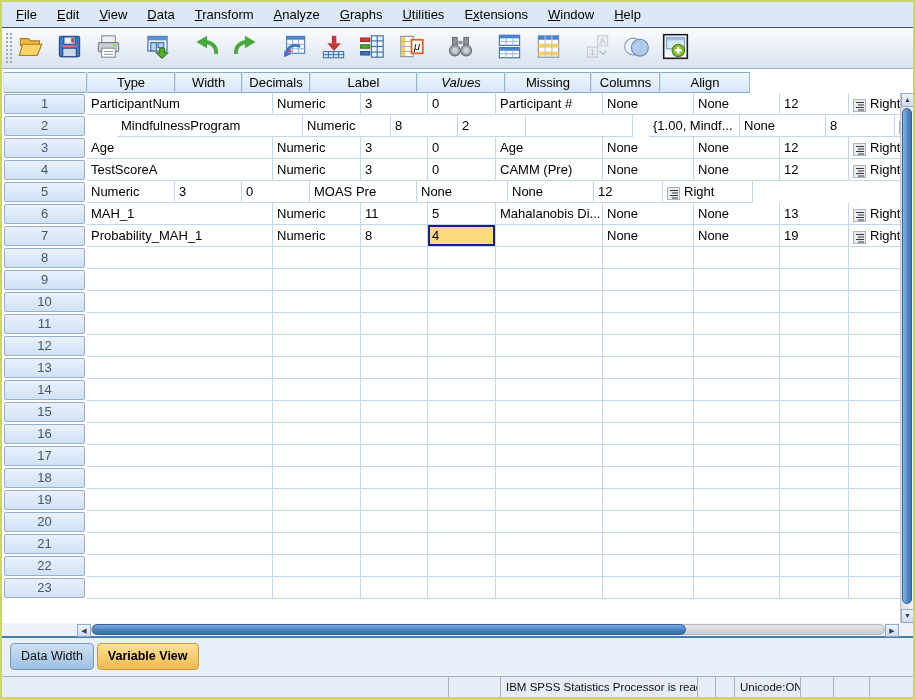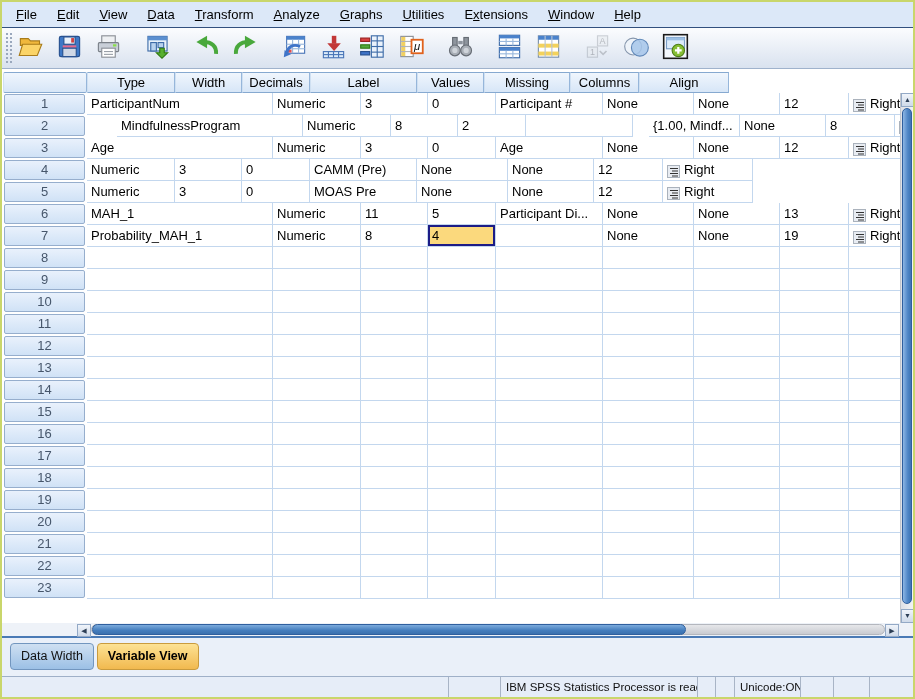--- a/index.html
+++ b/index.html
@@ -268,21 +268,21 @@
   </div>
 
   <div class="gridwrap">
     <div class="grid" id="grid">
         <div class="grid-row hdr">
           <div class="colhdr corner" style="width: 84px;"></div>
           <div class="colhdr" style="width: 88px;">Type</div>
           <div class="colhdr" style="width: 67px;">Width</div>
           <div class="colhdr" style="width: 68px;">Decimals</div>
           <div class="colhdr" style="width: 107px;">Label</div>
-          <div class="colhdr" style="width: 67px;">Values</div>
+          <div class="colhdr" style="width: 88px; font-style: italic;">Values</div>
           <div class="colhdr" style="width: 86px;">Missing</div>
           <div class="colhdr" style="width: 69px;">Columns</div>
           <div class="colhdr" style="width: 90px;">Align</div>
         </div>
         <div class="grid-row">
           <div class="rowhdr">
             <div class="rowhdr-inner">1</div>
           </div>
           <div class="cell" style="width: 186px;">ParticipantNum</div>
           <div class="cell" style="width: 88px;">Numeric</div>
@@ -346,20 +346,21 @@
                 <line x1="3" y1="8.5" x2="11" y2="8.5" stroke="#333"></line>
                 <line x1="5" y1="11" x2="11" y2="11" stroke="#333"></line>
               </svg></span>
             <span>Right</span>
           </div>
         </div>
         <div class="grid-row">
           <div class="rowhdr">
             <div class="rowhdr-inner">4</div>
           </div>
+          <div class="cell" style="width: 186px;">TestScoreA</div>
           <div class="cell" style="width: 88px;">Numeric</div>
           <div class="cell" style="width: 67px;">3</div>
           <div class="cell" style="width: 68px;">0</div>
           <div class="cell" style="width: 107px;">CAMM (Pre)</div>
           <div class="cell" style="width: 91px;">None</div>
           <div class="cell" style="width: 86px;">None</div>
           <div class="cell" style="width: 69px;">12</div>
           <div class="cell" style="width: 90px;">
             <span class="align-ic"><svg viewBox="0 0 13 13" width="13" height="13">
                 <rect x="0.5" y="0.5" width="12" height="12" fill="#e8ecf2" stroke="#aab2bc"></rect>
@@ -394,21 +395,21 @@
           </div>
         </div>
         <div class="grid-row">
           <div class="rowhdr">
             <div class="rowhdr-inner">6</div>
           </div>
           <div class="cell" style="width: 186px;">MAH_1</div>
           <div class="cell" style="width: 88px;">Numeric</div>
           <div class="cell" style="width: 67px;">11</div>
           <div class="cell" style="width: 68px;">5</div>
-          <div class="cell" style="width: 107px;">Participant Di...</div>
+          <div class="cell" style="width: 107px;">Mahalanobis Di...</div>
           <div class="cell" style="width: 91px;">None</div>
           <div class="cell" style="width: 86px;">None</div>
           <div class="cell" style="width: 69px;">13</div>
           <div class="cell" style="width: 90px;">
             <span class="align-ic"><svg viewBox="0 0 13 13" width="13" height="13">
                 <rect x="0.5" y="0.5" width="12" height="12" fill="#e8ecf2" stroke="#aab2bc"></rect>
                 <line x1="3" y1="3.5" x2="11" y2="3.5" stroke="#333"></line>
                 <line x1="5" y1="6" x2="11" y2="6" stroke="#333"></line>
                 <line x1="3" y1="8.5" x2="11" y2="8.5" stroke="#333"></line>
                 <line x1="5" y1="11" x2="11" y2="11" stroke="#333"></line>

